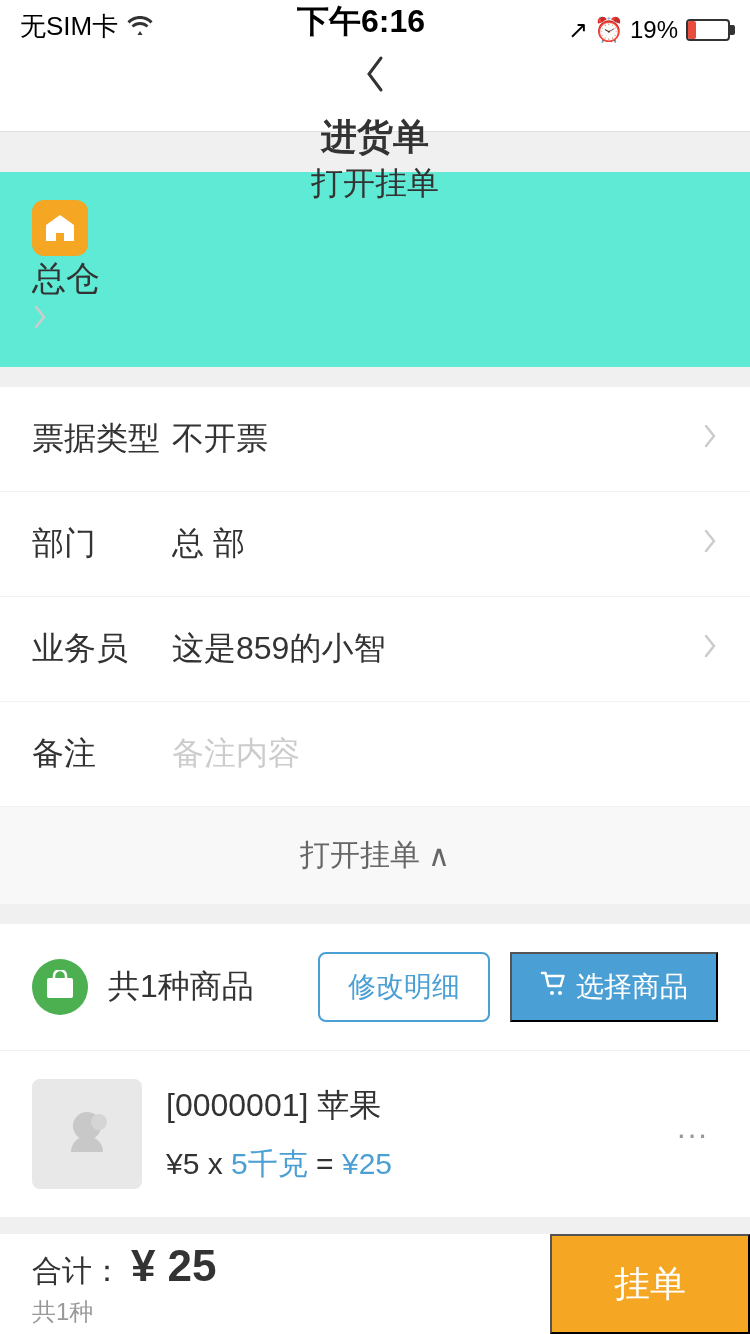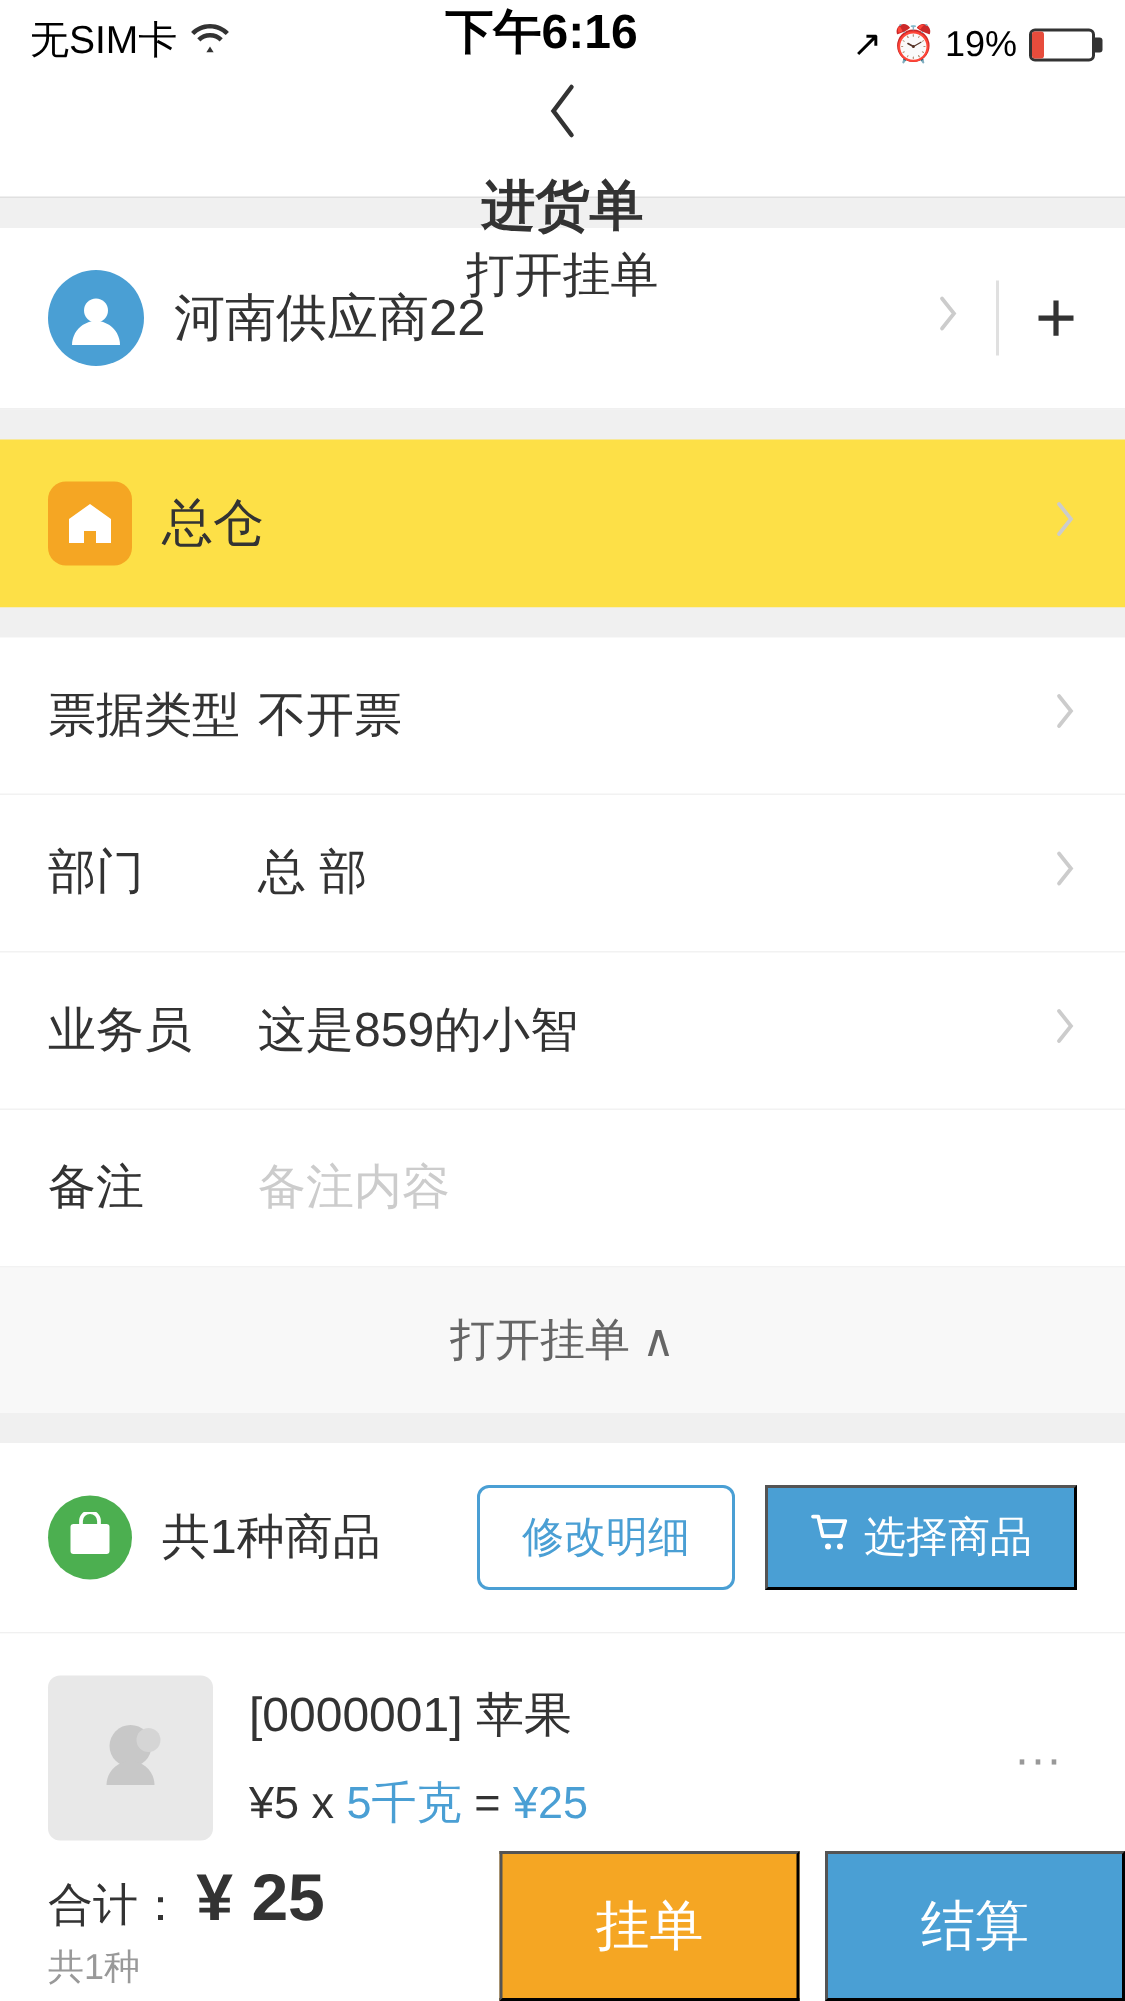--- a/index.html
+++ b/index.html
@@ -141,23 +141,24 @@
       background: #fff9ee;
       padding: 16px 32px;
       font-size: 28px;
       color: #e6a817;
       border-bottom: 1px solid #f0f0f0;
     }
 
     
     .warehouse-row {
       display: flex;
-      align-items: center;
+      align-items: flex-start;
       padding: 28px 32px;
-      background: #fde047;
+      background: #5eead4;
+      flex-direction: column;
     }
     .warehouse-icon {
       width: 56px;
       height: 56px;
       border-radius: 12px;
       background: #f5a623;
       display: flex;
       align-items: center;
       justify-content: center;
       margin-right: 20px;
@@ -291,21 +292,20 @@
     
     .bottom-bar {
       position: fixed;
       bottom: 0;
       left: 0;
       width: 750px;
       height: 100px;
       display: flex;
       align-items: center;
       background: #fff;
-      gap: 17px;
     }
     .total-section {
       flex: 1;
       padding: 0 32px;
     }
     .total-label {
       font-size: 30px;
       color: #333;
     }
     .total-amount {
@@ -372,36 +372,20 @@
       <path d="M18 4L6 20l12 16" stroke="#333" stroke-width="3" fill="none" stroke-linecap="round"></path>
     </svg>
   </span>
   <span class="nav-title">进货单</span>
   <span class="nav-action">打开挂单</span>
 </div>
 
 <div class="section-gap"></div>
 
 <div class="section-card">
-  <div class="supplier-row">
-    <div class="supplier-avatar">
-      <svg viewBox="0 0 40 40" fill="none">
-        <circle cx="20" cy="15" r="8" fill="#fff"></circle>
-        <path d="M4 38c0-8.8 7.2-16 16-16s16 7.2 16 16" fill="#fff"></path>
-      </svg>
-    </div>
-    <span class="supplier-name">河南供应商22</span>
-    <span class="chevron-right">
-      <svg width="16" height="28" viewBox="0 0 16 28">
-          <path d="M4 4l8 10-8 10" stroke="#ccc" stroke-width="2.5" fill="none" stroke-linecap="round"></path>
-        </svg>
-    </span>
-    <div class="divider-v"></div>
-    <span class="add-btn">+</span>
-  </div>
 </div>
 
 <div class="section-gap"></div>
 
 <div class="section-card">
   <div class="warehouse-row">
     <div class="warehouse-icon">
       <svg width="34" height="34" viewBox="0 0 34 34" fill="none">
         <path d="M17 4L3 14v16h10v-8h8v8h10V14L17 4z" fill="#fff"></path>
       </svg>
@@ -506,14 +490,13 @@
 
 <div class="bottom-bar">
   <div class="total-section">
     <div>
       <span class="total-label">合计：</span>
       <span class="total-amount">¥ 25</span>
     </div>
     <div class="total-count">共1种</div>
   </div>
   <button class="btn-pending">挂单</button>
-  <button class="btn-checkout">结算</button>
 </div>
 
 </body></html>

